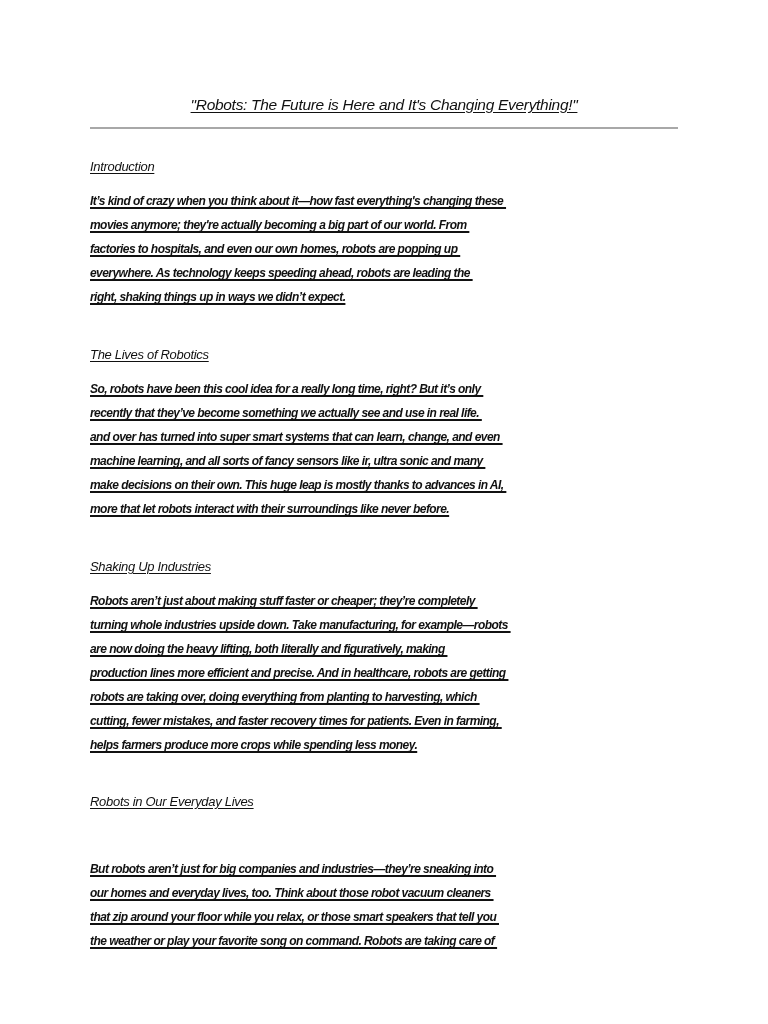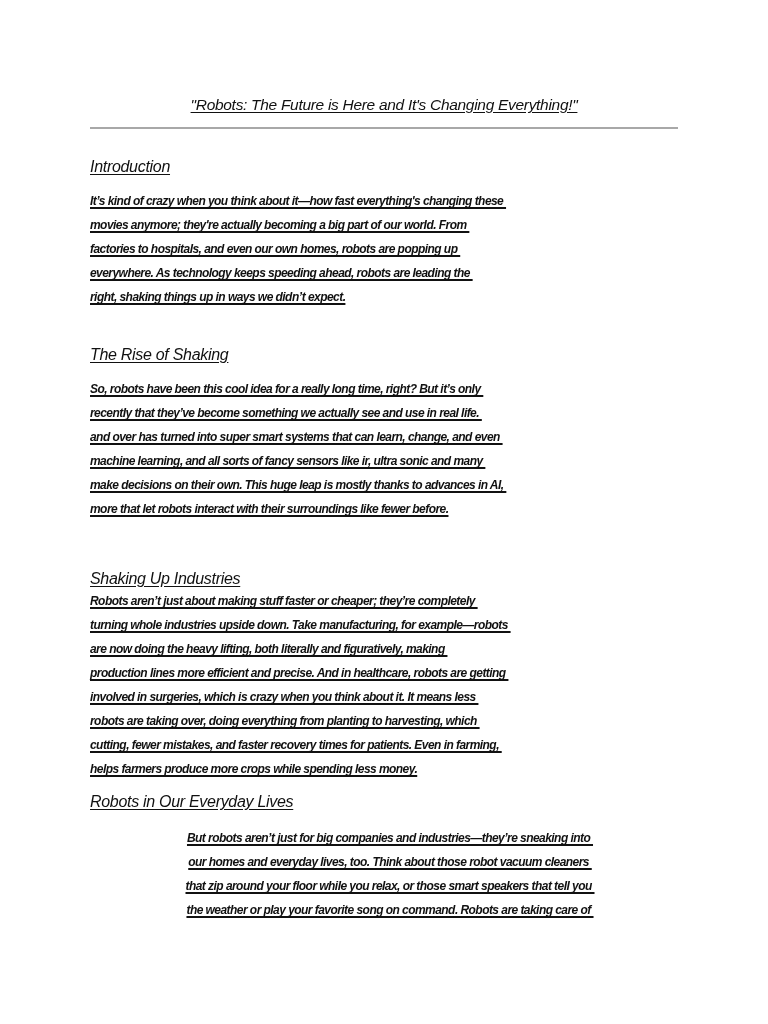--- a/index.html
+++ b/index.html
@@ -43,21 +43,21 @@
       width: 588px;
       height: 2px;
       background: #a8a8a8;
       border: 0;
       margin: 0;
     }
     .heading {
       position: absolute;
       left: 90px;
       margin: 0;
-      font-size: 16px;
+      font-size: 13px;
       font-style: italic;
       font-weight: normal;
       text-decoration: underline;
       text-underline-offset: 2px;
       letter-spacing: -0.3px;
       line-height: 22px;
       white-space: nowrap;
     }
     .para {
       position: absolute;
@@ -89,43 +89,42 @@
 
   <h2 class="heading" style="top:156px;">Introduction</h2>
   <div class="para" style="top:190px;">
     <span class="line">It’s kind of crazy when you think about it—how fast everything's changing these </span>
     <span class="line">movies anymore; they're actually becoming a big part of our world. From </span>
     <span class="line">factories to hospitals, and even our own homes, robots are popping up </span>
     <span class="line">everywhere. As technology keeps speeding ahead, robots are leading the </span>
     <span class="line">right, shaking things up in ways we didn’t expect.</span>
   </div>
 
-  <h2 class="heading" style="top:344px;">The Rise of Shaking</h2>
+  <h2 class="heading" style="top:344px;">The Lives of Robotics</h2>
   <div class="para" style="top:378px;">
     <span class="line">So, robots have been this cool idea for a really long time, right? But it’s only </span>
     <span class="line">recently that they’ve become something we actually see and use in real life. </span>
     <span class="line">and over has turned into super smart systems that can learn, change, and even </span>
     <span class="line">machine learning, and all sorts of fancy sensors like ir, ultra sonic and many </span>
     <span class="line">make decisions on their own. This huge leap is mostly thanks to advances in AI, </span>
-    <span class="line">more that let robots interact with their surroundings like fewer before.</span>
+    <span class="line">more that let robots interact with their surroundings like never before.</span>
   </div>
 
-  <h2 class="heading" style="top:568px;font-style:italic;">Shaking Up Industries</h2>
+  <h2 class="heading" style="top:556px;font-style:italic;">Shaking Up Industries</h2>
   <div class="para" style="top:590px;">
     <span class="line">Robots aren’t just about making stuff faster or cheaper; they’re completely </span>
     <span class="line">turning whole industries upside down. Take manufacturing, for example—robots </span>
     <span class="line">are now doing the heavy lifting, both literally and figuratively, making </span>
     <span class="line">production lines more efficient and precise. And in healthcare, robots are getting </span>
-    <span class="line">involved in surgeries, which is crazy when you think about it. It means less </span>
     <span class="line">robots are taking over, doing everything from planting to harvesting, which </span>
     <span class="line">cutting, fewer mistakes, and faster recovery times for patients. Even in farming, </span>
     <span class="line">helps farmers produce more crops while spending less money.</span>
   </div>
 
   <h2 class="heading" style="top:791px;">Robots in Our Everyday Lives</h2>
-  <div class="para" style="top:827px;text-align:center;">
+  <div class="para" style="top:858px;">
     <span class="line">But robots aren’t just for big companies and industries—they’re sneaking into </span>
     <span class="line">our homes and everyday lives, too. Think about those robot vacuum cleaners </span>
     <span class="line">that zip around your floor while you relax, or those smart speakers that tell you </span>
     <span class="line">the weather or play your favorite song on command. Robots are taking care of </span>
   </div>
 
 </div>
 
 </body></html>

